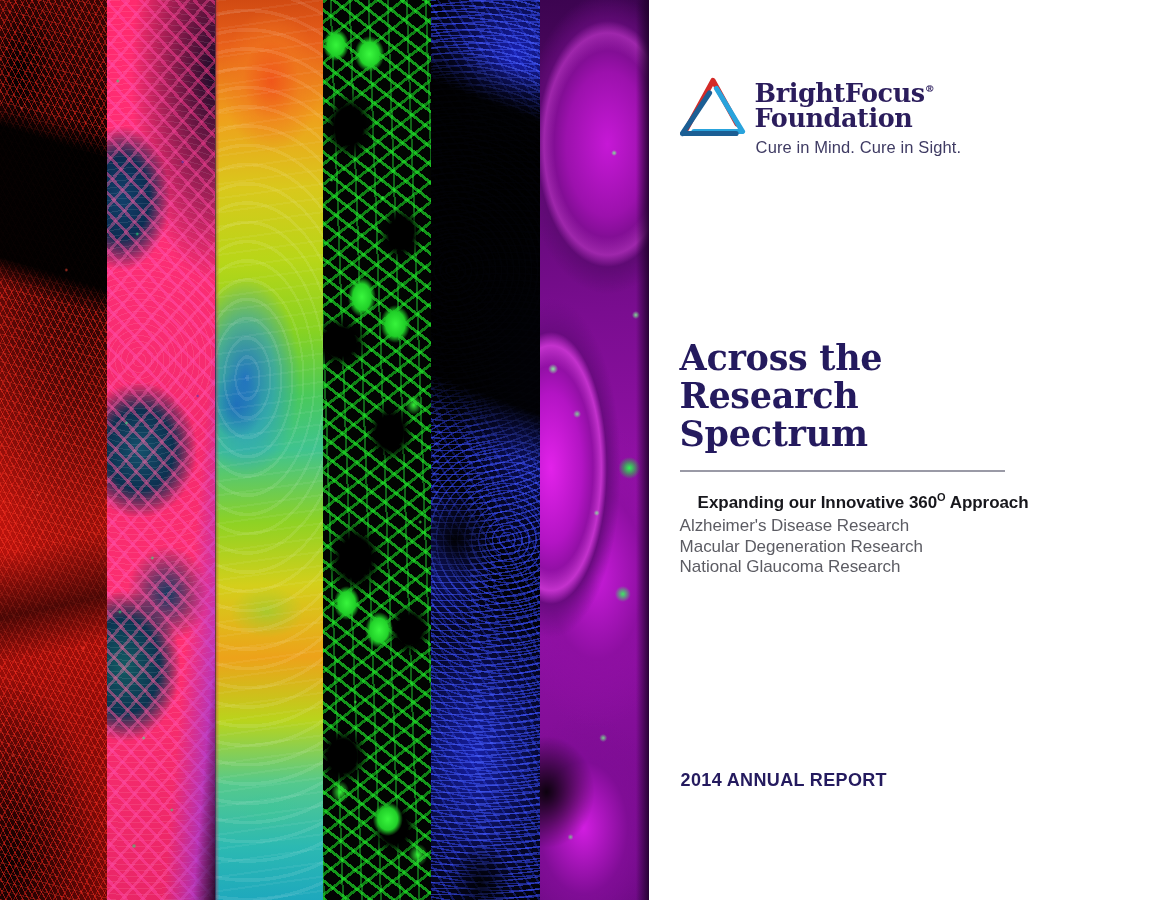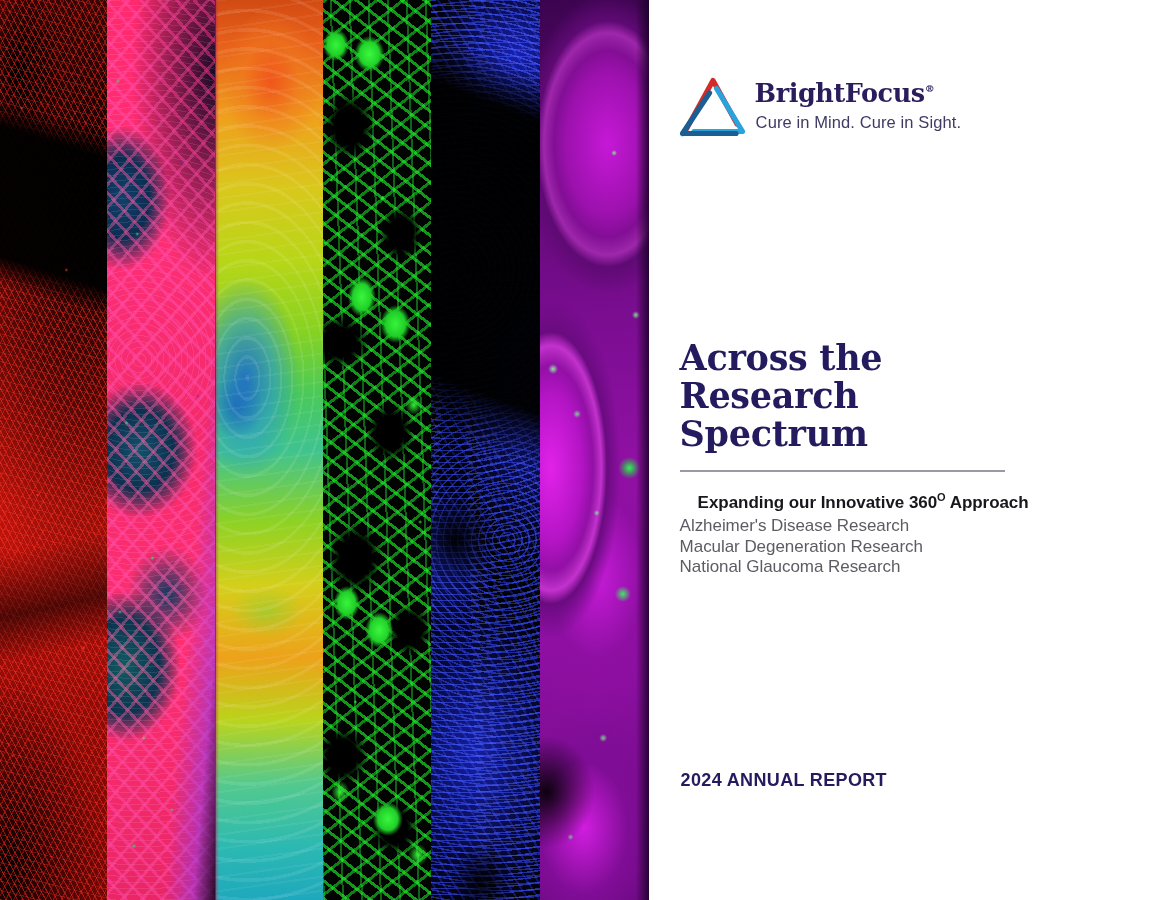--- a/index.html
+++ b/index.html
@@ -424,20 +424,21 @@
 
           <path d="M4.5 57.5 L33 5.5 L57 49" fill="none" stroke="#d32b28" stroke-width="5.2" stroke-linecap="round" stroke-linejoin="round"></path>
 
           <path d="M36.5 13.5 L62.5 56.5 L14 56.5" fill="none" stroke="#29a3dc" stroke-width="5.2" stroke-linecap="round" stroke-linejoin="round"></path>
 
           <path d="M2.5 58.5 L29.5 18 M2.5 58.5 L56 58.5" fill="none" stroke="#1b5e94" stroke-width="5.2" stroke-linecap="round" stroke-linejoin="round"></path>
         </svg>
       </div>
       <div class="logo-text">
         <div class="brand-line"><span>BrightFocus</span><span class="reg">®</span></div>
+        <div class="brand-line">Foundation</div>
         <div class="tagline">Cure in Mind. Cure in Sight.</div>
       </div>
     </div>
 
     <div class="title-block">
       <h1 class="main-title">
         <span>Across the</span><br>
         <span>Research Spectrum</span>
       </h1>
 
@@ -445,16 +446,16 @@
 
       <div class="subtitle"><span>Expanding our Innovative 360</span><span class="deg">O</span><span> Approach</span></div>
 
       <ul class="program-list">
         <li>Alzheimer's Disease Research</li>
         <li>Macular Degeneration Research</li>
         <li>National Glaucoma Research</li>
       </ul>
     </div>
 
-    <div class="report-line">2024 ANNUAL REPORT</div>
+    <div class="report-line">2014 ANNUAL REPORT</div>
 
   </div>
 </div>
 
 </body></html>

